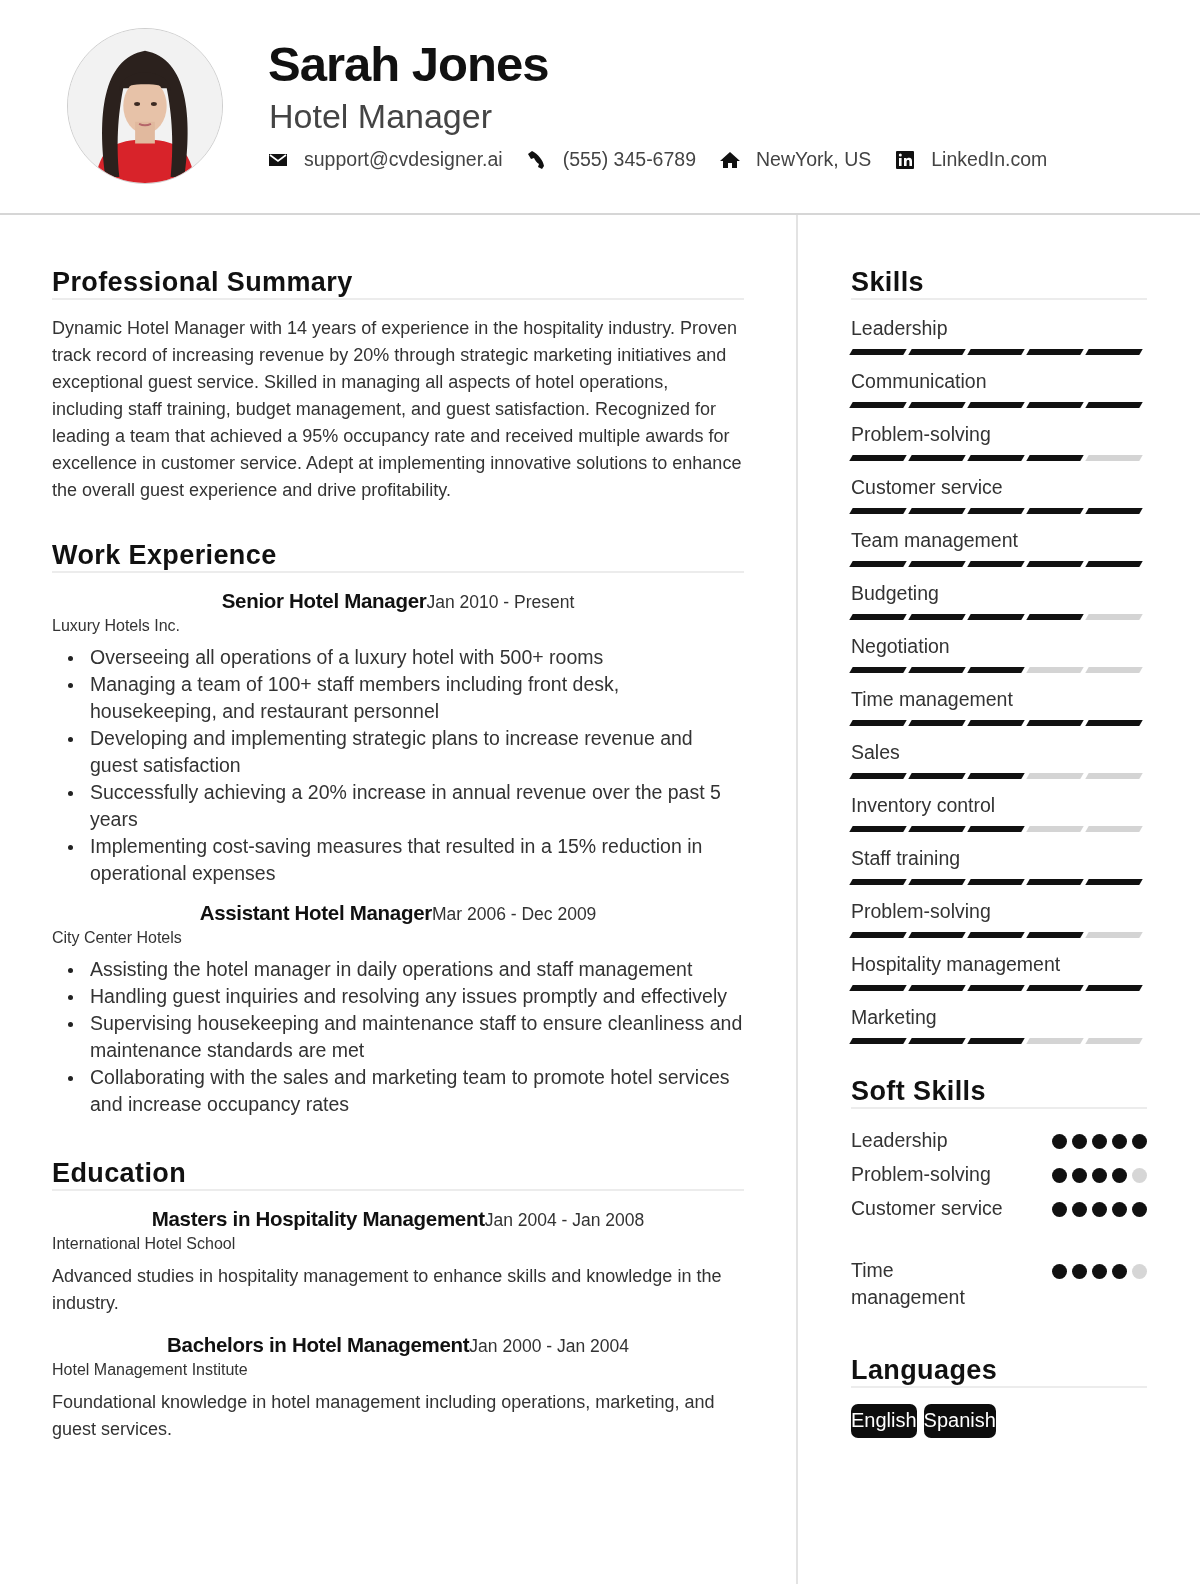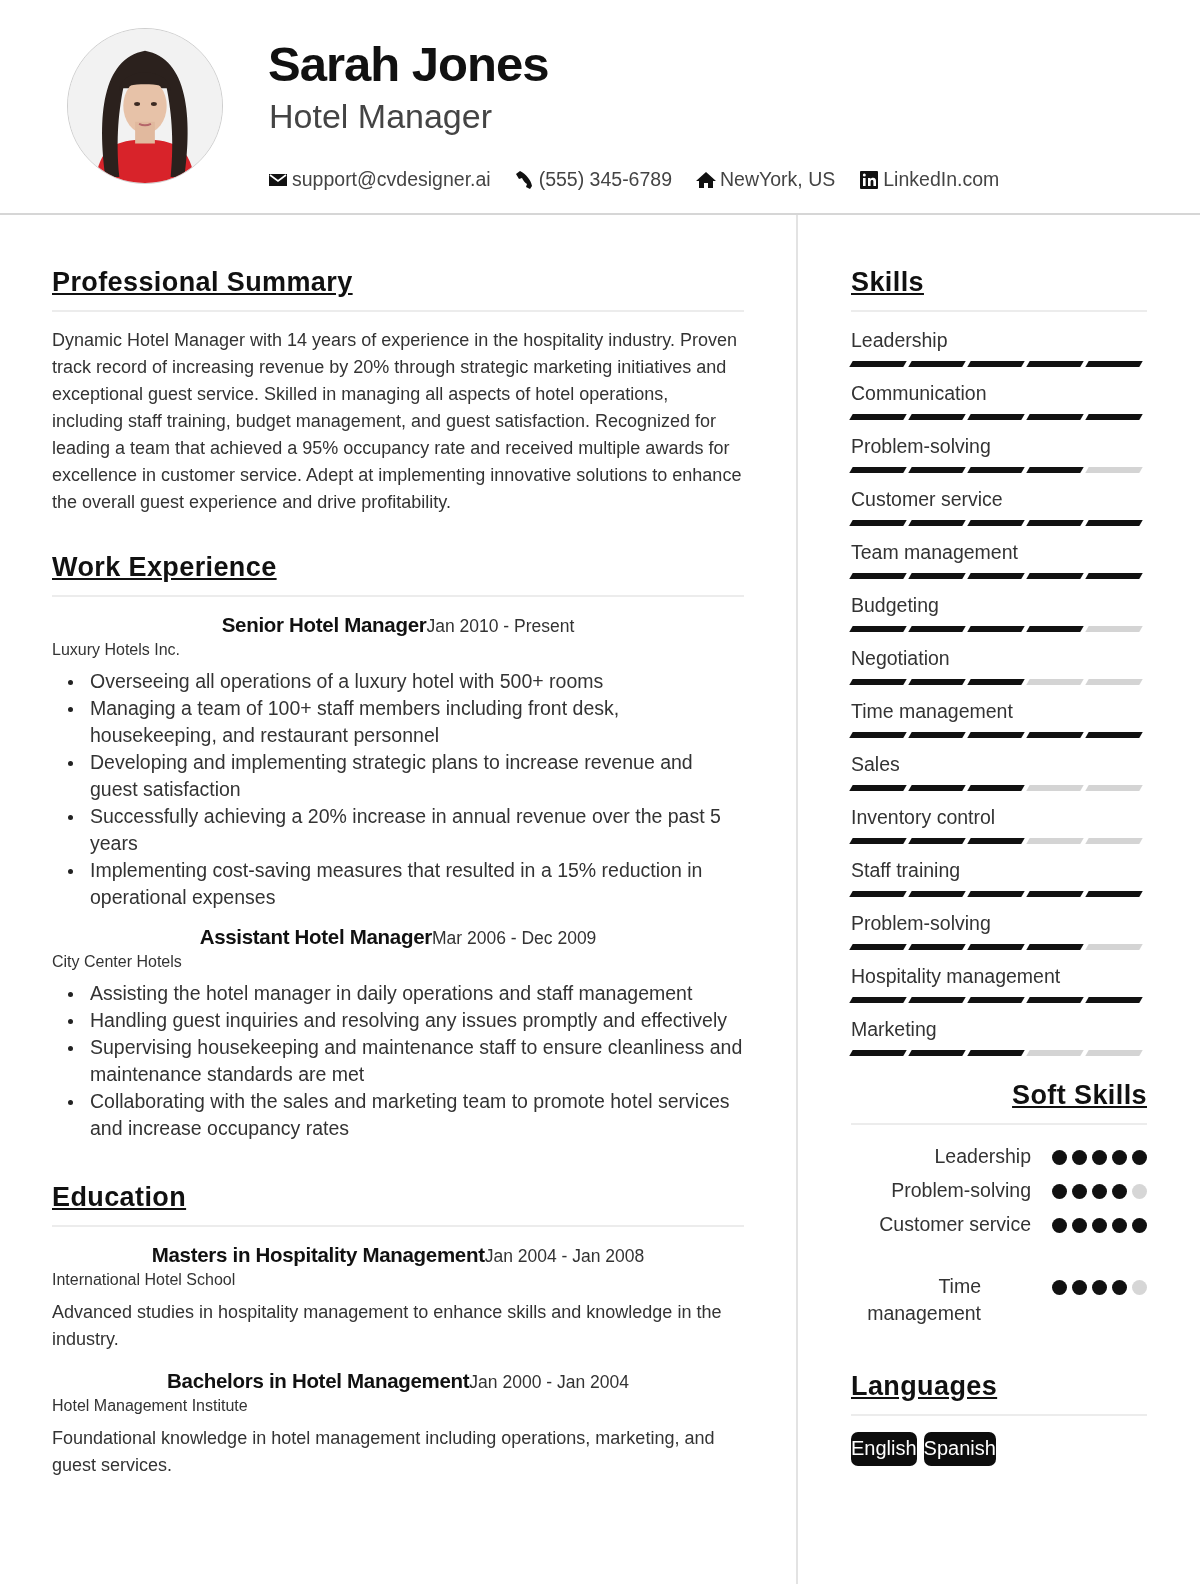--- a/index.html
+++ b/index.html
@@ -6,29 +6,29 @@
   html, body { width: 1200px; height: 1584px; background: #ffffff; overflow: hidden; }
   body { font-family: "Liberation Sans", "DejaVu Sans", sans-serif; color: #1a1a1a; position: relative; }
 
   
   .header { position: absolute; left: 0; top: 0; width: 1200px; height: 215px; border-bottom: 2px solid #d6d6d6; }
   .avatar { position: absolute; left: 67px; top: 28px; width: 156px; height: 156px; border-radius: 50%; border: 1px solid #cfcfcf; overflow: hidden; background: #f1f1f1; }
   .avatar svg { width: 100%; height: 100%; display: block; }
   .name { position: absolute; left: 268px; top: 36px; font-size: 49px; font-weight: 700; letter-spacing: -1px; color: #111; }
   .title { position: absolute; left: 269px; top: 97px; font-size: 34px; color: #444; }
   .contacts { position: absolute; left: 268px; top: 148px; display: flex; align-items: center; gap: 24px; font-size: 19.5px; color: #444; white-space: nowrap; }
-  .contact { display: flex; align-items: center; gap: 4px; margin-top: 20px; }
+  .contact { display: flex; align-items: center; gap: 16px; }
   .contact svg { width: 20px; height: 20px; fill: #111; flex: none; }
 
   
   .divider { position: absolute; left: 796px; top: 215px; width: 2px; height: 1369px; background: #e3e3e3; }
   .main { position: absolute; left: 52px; top: 215px; width: 692px; }
   .side { position: absolute; left: 851px; top: 215px; width: 296px; }
 
-  .section-title { font-size: 27px; font-weight: 700; letter-spacing: 0.4px; color: #111; padding-bottom: 12px; border-bottom: 2px solid #ececec; text-decoration: underline; }
+  .section-title { font-size: 27px; font-weight: 700; letter-spacing: 0.4px; color: #111; border-bottom: 2px solid #ececec; }
   .para { font-size: 18px; line-height: 27px; color: #333; }
 
   .summary { margin-top: 52px; }
   .summary .para { margin-top: 15px; }
 
   .work { margin-top: 36px; }
   .job { margin-top: 16px; }
   .job-head { display: flex; justify-content: center; align-items: baseline; }
   .job-title { font-size: 20.5px; font-weight: 700; color: #111; letter-spacing: -0.3px; }
   .job-date { font-size: 17.5px; color: #333; }
@@ -45,21 +45,21 @@
 
   
   .skills { margin-top: 52px; }
   .skill { margin-top: 14px; }
   .skill:first-of-type { margin-top: 16px; }
   .skill-name { font-size: 19.5px; color: #333; line-height: 24px; }
   .skill-bar { display: flex; gap: 5px; margin-top: 9px; }
   .seg { width: 54px; height: 6px; background: #111; transform: skewX(-30deg); }
   .seg.off { background: #d4d4d4; }
 
-  .soft { margin-top: 24px; text-align: right; }
+  .soft { margin-top: 32px; }
   .soft-list { margin-top: 18px; }
   .soft-row { display: flex; justify-content: space-between; align-items: flex-start; min-height: 34px; }
   .soft-row .skill-name { width: 180px; line-height: 27px; }
   .dots { display: flex; gap: 5px; margin-top: 7px; }
   .dot { width: 15px; height: 15px; border-radius: 50%; background: #111; }
   .dot.off { background: #d6d6d6; }
   .soft-row.tall { margin-top: 28px; }
 
   .languages { margin-top: 44px; }
   .lang-list { display: flex; gap: 7px; margin-top: 16px; }

